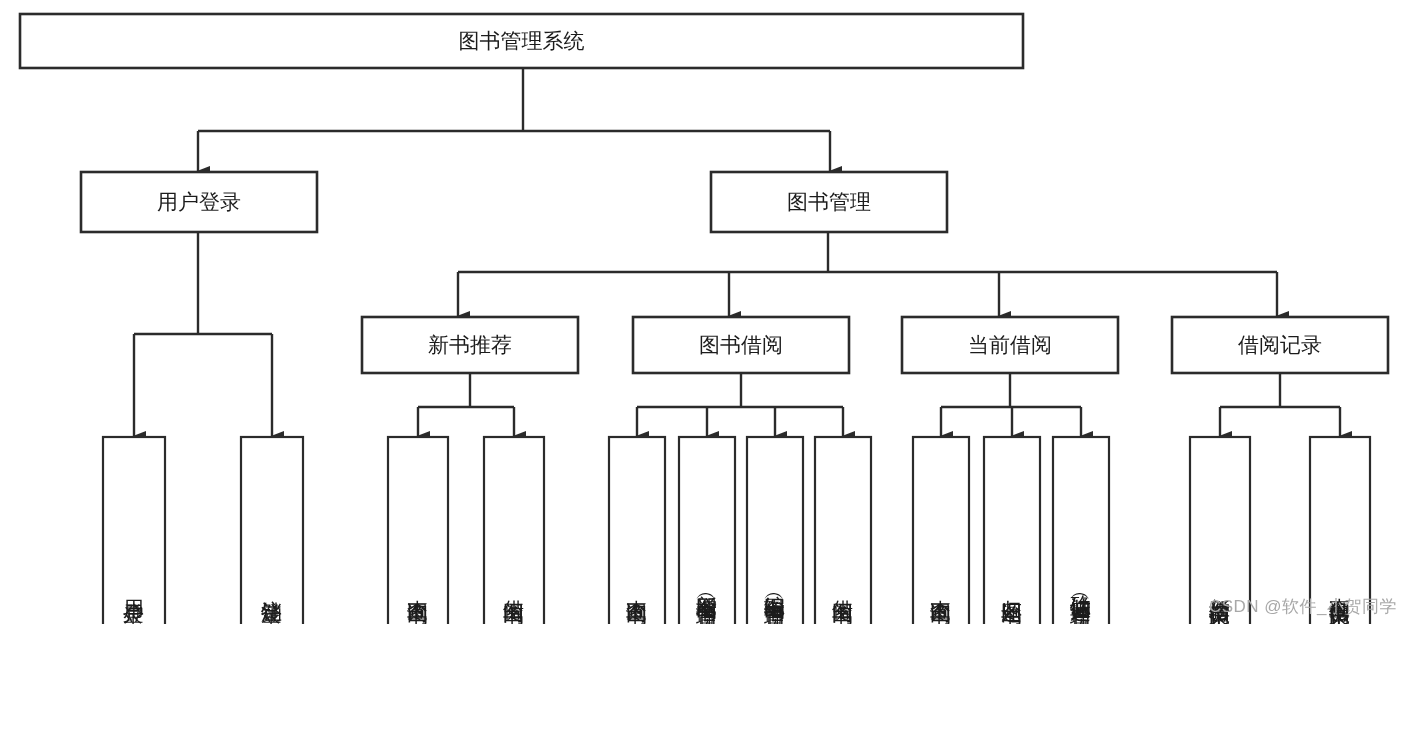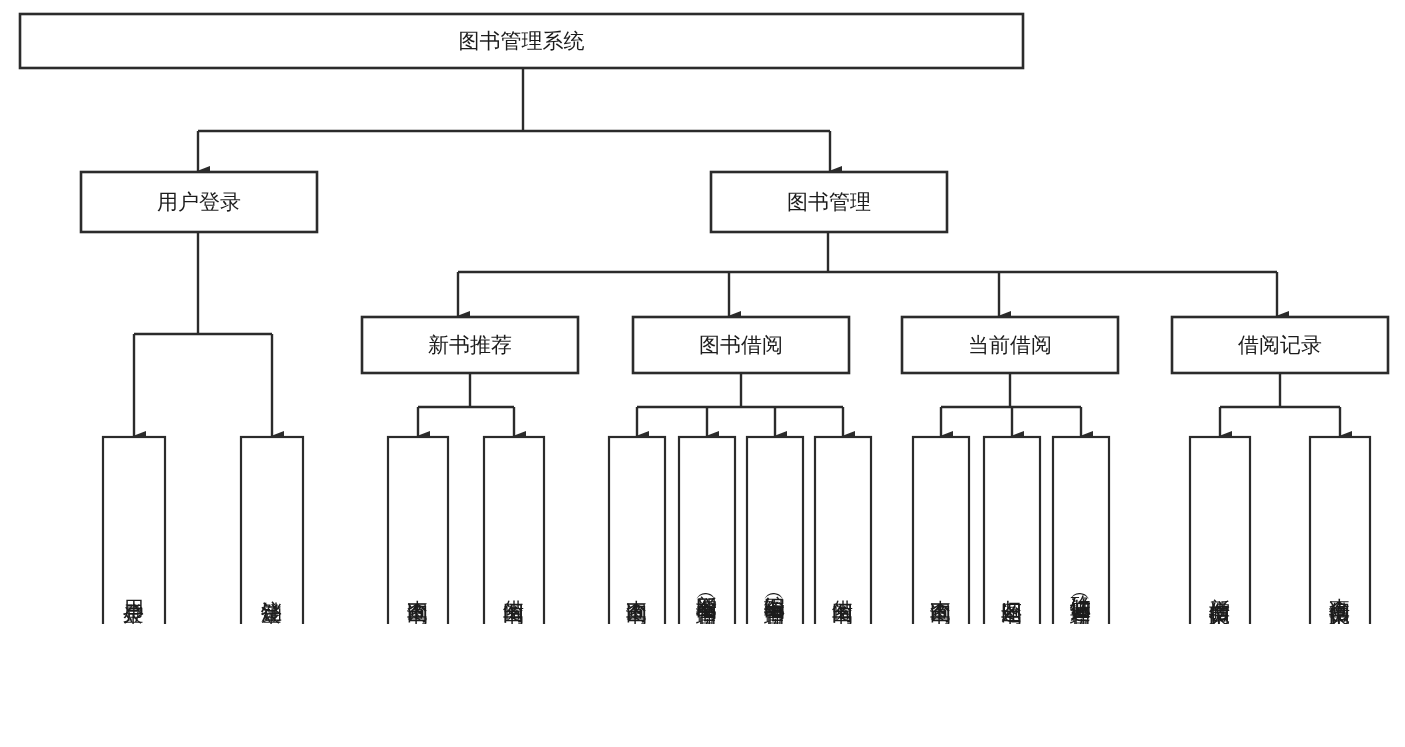--- a/index.html
+++ b/index.html
@@ -166,13 +166,14 @@
       <div class="leaf-label-wrap" style="left: 679px; top: 437px; width: 56px; height: 299px;">新增图书（管理员）</div>
       <div class="leaf-label-wrap" style="left: 747px; top: 437px; width: 56px; height: 299px;">编辑图书（管理员）</div>
       <div class="leaf-label-wrap" style="left: 815px; top: 437px; width: 56px; height: 299px;">借阅图书</div>
       <div class="leaf-label-wrap" style="left: 913px; top: 437px; width: 56px; height: 299px;">查询图书</div>
       <div class="leaf-label-wrap" style="left: 984px; top: 437px; width: 56px; height: 299px;">归还图书</div>
       <div class="leaf-label-wrap" style="left: 1053px; top: 437px; width: 56px; height: 299px;">确认归还（管理员）</div>
       <div class="leaf-label-wrap" style="left: 1190px; top: 437px; width: 60px; height: 299px;">新增借阅记录</div>
       <div class="leaf-label-wrap" style="left: 1310px; top: 437px; width: 60px; height: 299px;">查询借阅记录</div>
     </div>
 
+  <div class="watermark">CSDN @软件_小贺同学</div>
 </div>
 
 </body></html>

